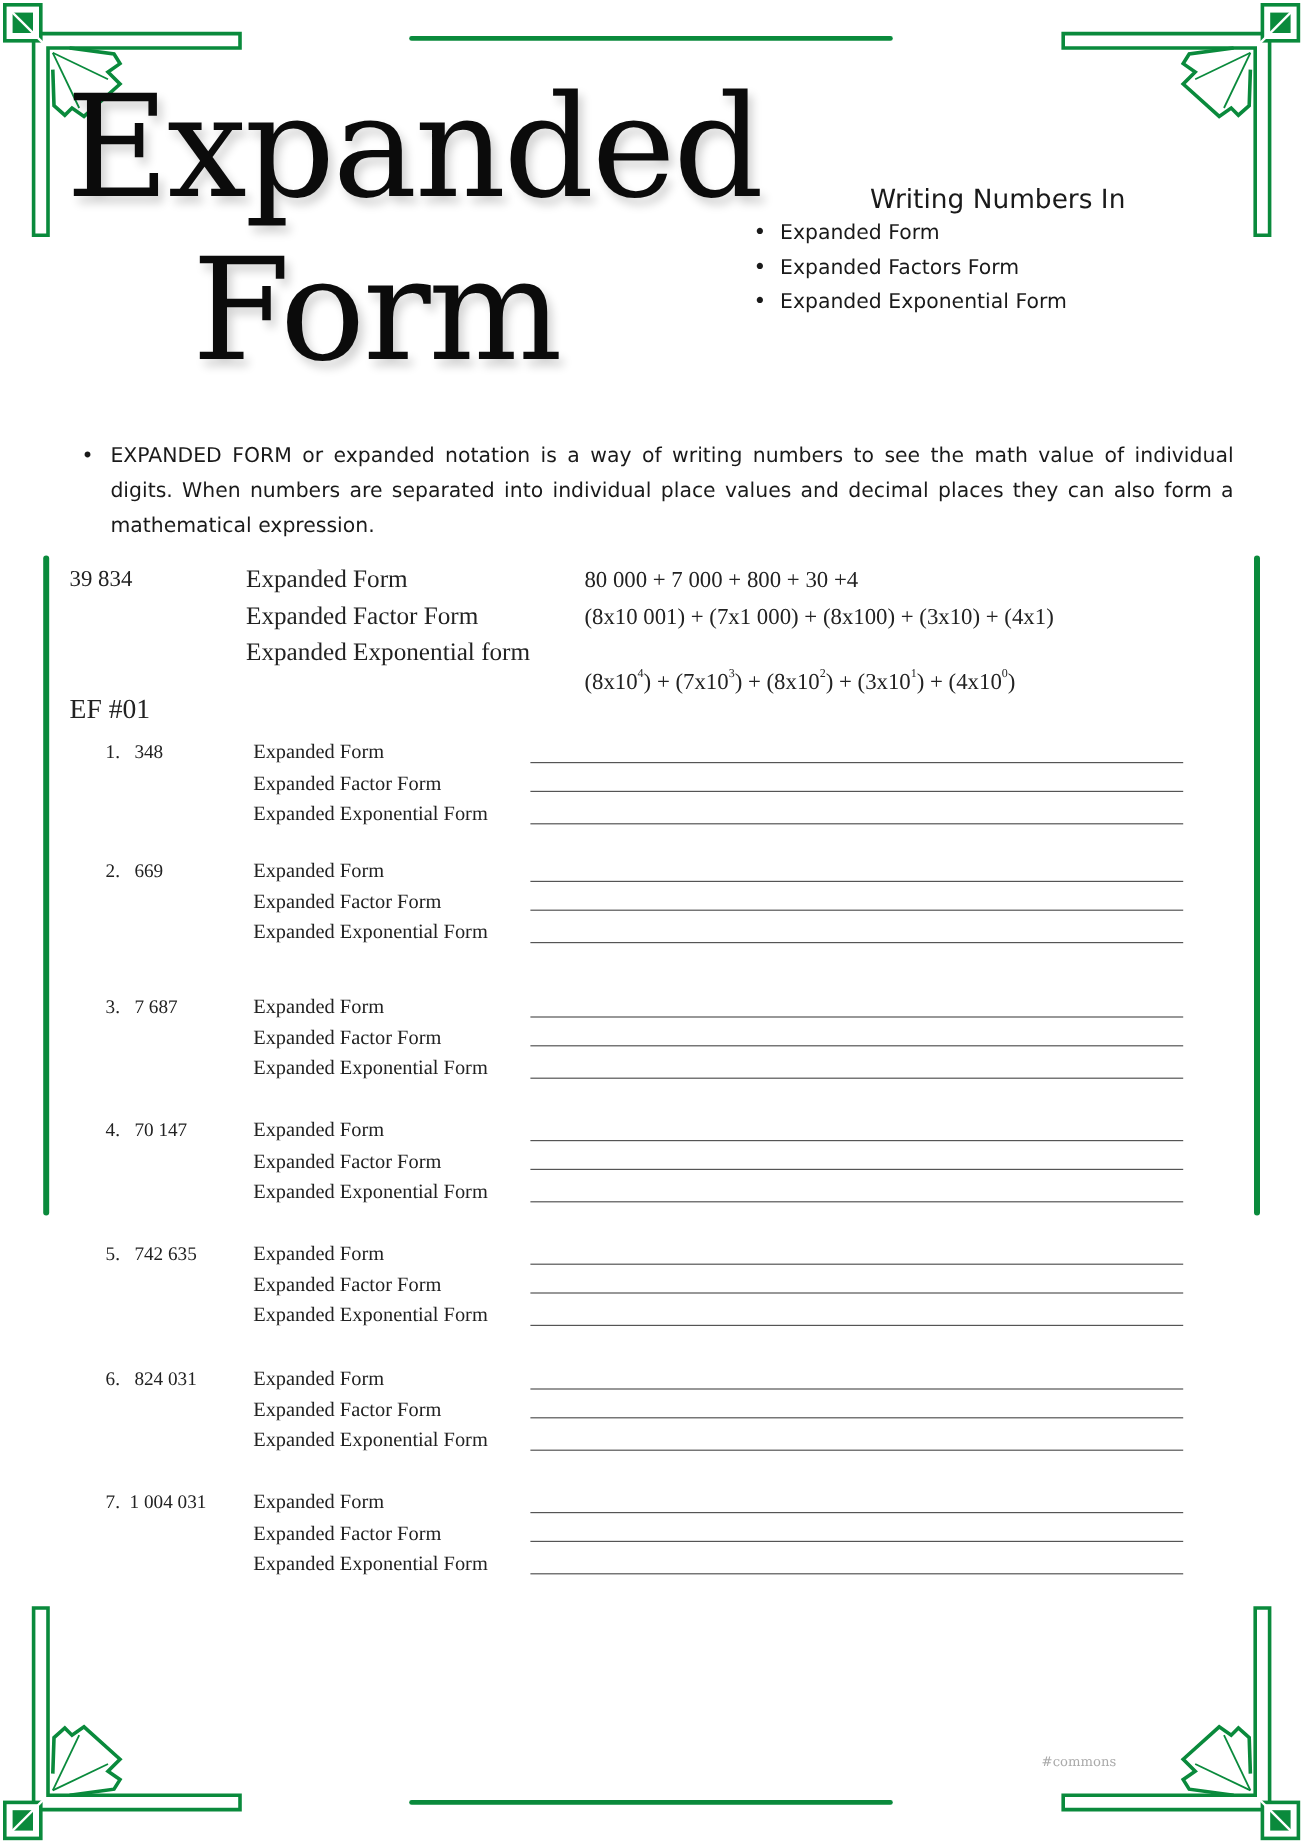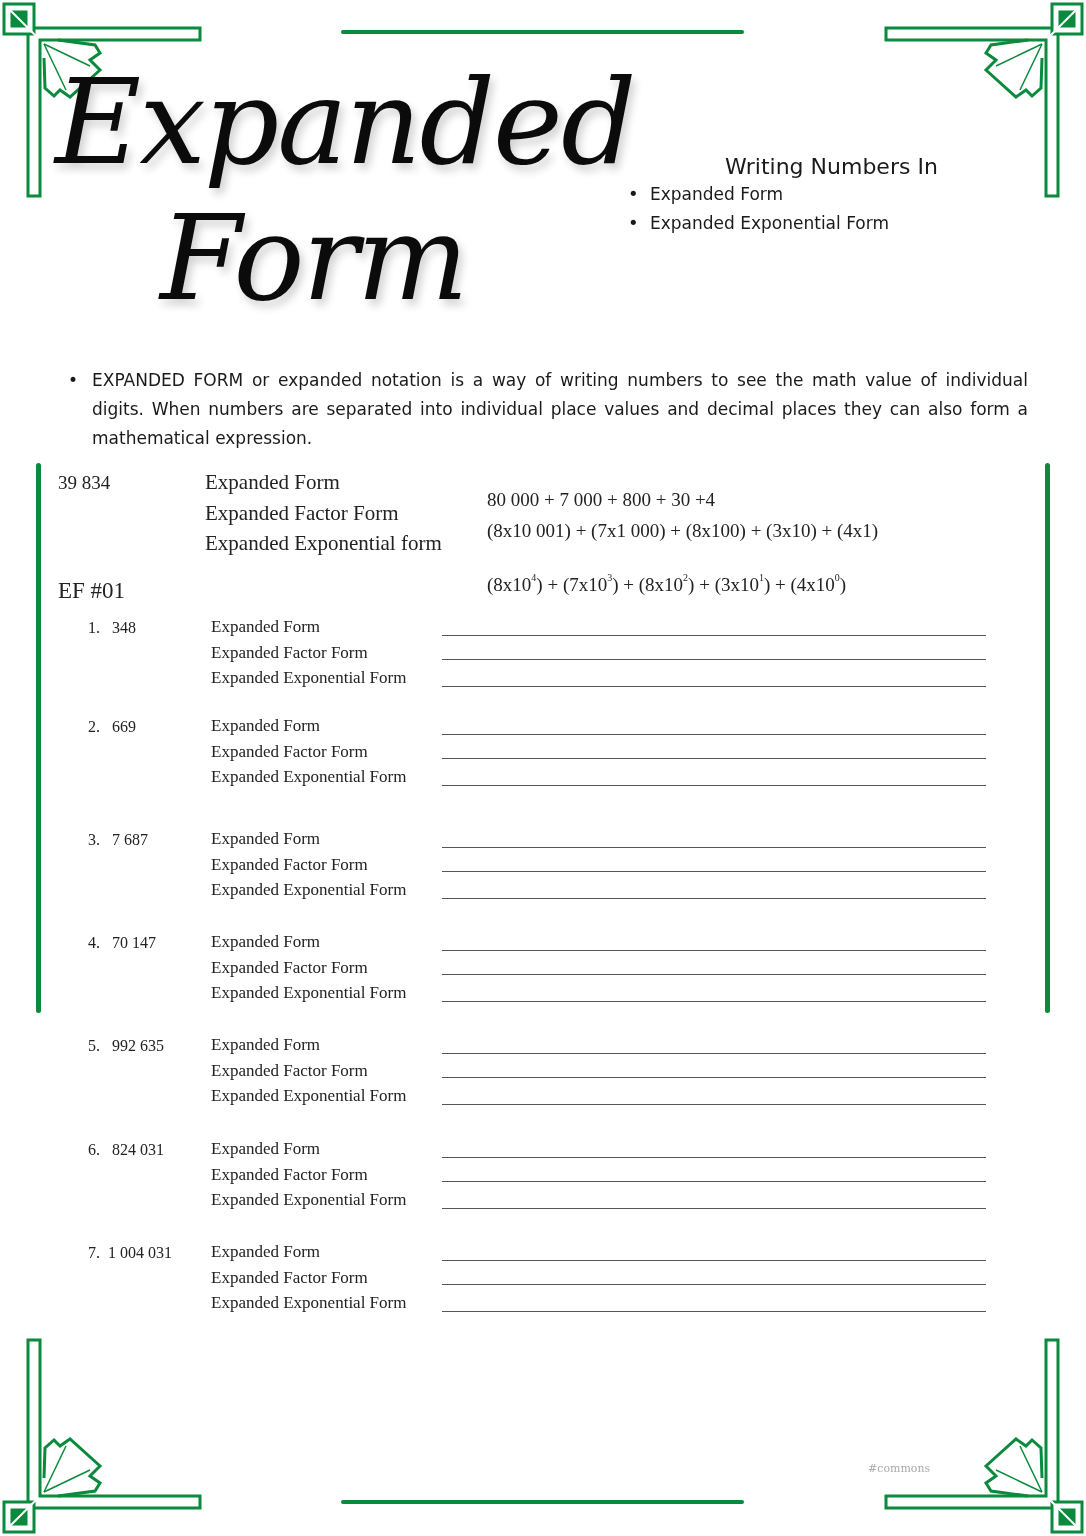--- a/index.html
+++ b/index.html
@@ -1,30 +1,30 @@
 <!DOCTYPE html>
 <html><head>
 <meta charset="utf-8">
 <style>
   html, body { margin:0; padding:0; background:#ffffff; }
   body { width:1086px; height:1536px; position:relative; overflow:hidden; font-family:"Liberation Serif", serif; color:#222; }
   .abs { position:absolute; }
   .gbar { position:absolute; background:#0a8a3c; border-radius:3px; }
   .corner { position:absolute; width:210px; height:210px; }
-  .title { position:absolute; font-family:"DejaVu Serif", serif; font-style:italic; color:#0b0b0b; text-shadow: 4px 6px 8px rgba(0,0,0,0.18); letter-spacing:-2px; }
+  .title { position:absolute; font-family:"DejaVu Serif", serif; color:#0b0b0b; text-shadow: 4px 6px 8px rgba(0,0,0,0.18); letter-spacing:-2px; }
   .hand { font-family:"DejaVu Sans", sans-serif; color:#1a1a1a; }
   .subtitle { left:725px; top:154px; font-size:22px; }
   .sub-list { left:628px; top:182px; margin:0; padding:0; list-style:none; font-size:17px; }
   .sub-list li { height:29px; line-height:24px; position:relative; padding-left:22px; }
   .sub-list li::before { content:"\2022"; position:absolute; left:0; top:0; font-size:18px; }
   .intro { left:66px; top:366px; width:936px; font-size:17px; line-height:29px; padding-left:26px; text-align:justify; }
   .intro::before { content:"\2022"; position:absolute; left:2px; top:0; }
   .ex-num { left:58px; top:472px; font-size:19px; }
   .ex-label { left:205px; font-size:21px; }
-  .ex-val { left:487px; font-size:19px;margin-top:16px; }
+  .ex-val { left:487px; font-size:19px; }
   .ex-val sup { font-size:10px; vertical-align:top; position:relative; top:-2px; }
   .ef-title { left:58px; top:578px; font-size:23px; }
   .q-num { font-size:16px; }
   .q-label { font-size:17px; }
   .ans-line { position:absolute; left:442px; width:544px; height:0; border-top:1.5px solid #555; }
   .sig { left:868px; top:1462px; font-family:"DejaVu Serif", serif; color:#aaa; font-size:11px; }
 </style>
 </head>
 <body>
 
@@ -77,20 +77,21 @@
     <line x1="44" y1="44" x2="66" y2="90" stroke-width="1.5"></line>
   </g>
 </svg>
 
 <div class="title" style="left:55px;top:52px;font-size:118px;line-height:140px;">Expanded</div>
 <div class="title" style="left:160px;top:188px;font-size:118px;line-height:140px;">Form</div>
 
 <div class="abs hand subtitle">Writing Numbers In</div>
 <ul class="abs hand sub-list">
   <li>Expanded Form</li>
+  <li>Expanded Factors Form</li>
   <li>Expanded Exponential Form</li>
 </ul>
 
 <div class="abs hand intro">EXPANDED FORM or expanded notation is a way of writing numbers to see the math value of individual digits. When numbers are separated into individual place values and decimal places they can also form a mathematical expression.</div>
 
 <div class="abs ex-num">39 834</div>
 <div class="abs ex-label" style="top:470px;">Expanded Form</div>
 <div class="abs ex-label" style="top:501px;">Expanded Factor Form</div>
 <div class="abs ex-label" style="top:531px;">Expanded Exponential form</div>
 <div class="abs ex-val" style="top:473px;">80 000 + 7 000 + 800 + 30 +4</div>
@@ -128,21 +129,21 @@
     <div class="ans-line" style="top: 898px;"></div>
     <div class="abs q-num" style="left: 88px; top: 934px;">4.</div>
     <div class="abs q-num" style="left: 112px; top: 934px;">70 147</div>
     <div class="abs q-label" style="left: 211px; top: 932px;">Expanded Form</div>
     <div class="ans-line" style="top: 950px;"></div>
     <div class="abs q-label" style="left: 211px; top: 957.5px;">Expanded Factor Form</div>
     <div class="ans-line" style="top: 974px;"></div>
     <div class="abs q-label" style="left: 211px; top: 983px;">Expanded Exponential Form</div>
     <div class="ans-line" style="top: 1001px;"></div>
     <div class="abs q-num" style="left: 88px; top: 1037px;">5.</div>
-    <div class="abs q-num" style="left: 112px; top: 1037px;">992 635</div>
+    <div class="abs q-num" style="left: 112px; top: 1037px;">742 635</div>
     <div class="abs q-label" style="left: 211px; top: 1035px;">Expanded Form</div>
     <div class="ans-line" style="top: 1053px;"></div>
     <div class="abs q-label" style="left: 211px; top: 1060.5px;">Expanded Factor Form</div>
     <div class="ans-line" style="top: 1077px;"></div>
     <div class="abs q-label" style="left: 211px; top: 1086px;">Expanded Exponential Form</div>
     <div class="ans-line" style="top: 1104px;"></div>
     <div class="abs q-num" style="left: 88px; top: 1141px;">6.</div>
     <div class="abs q-num" style="left: 112px; top: 1141px;">824 031</div>
     <div class="abs q-label" style="left: 211px; top: 1139px;">Expanded Form</div>
     <div class="ans-line" style="top: 1157px;"></div>

